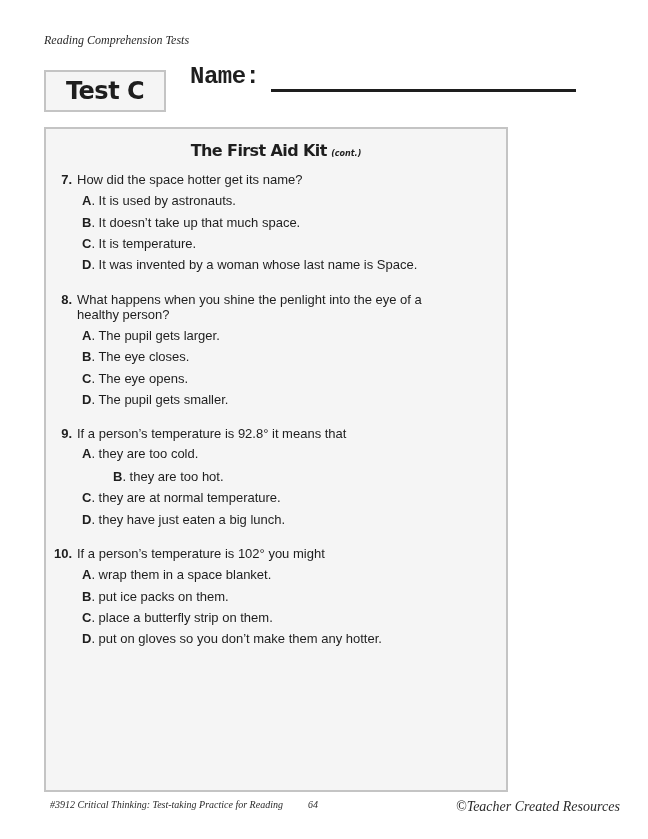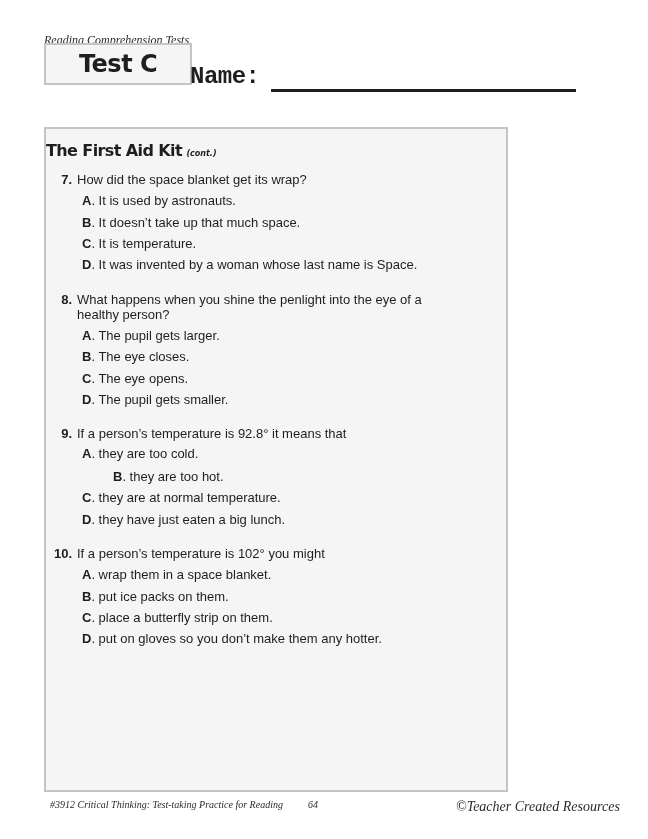--- a/index.html
+++ b/index.html
@@ -1,23 +1,23 @@
 <!DOCTYPE html>
 <html><head>
 <meta charset="utf-8">
 <style>
   html, body { margin: 0; padding: 0; background: #ffffff; }
   body { width: 648px; height: 839px; position: relative; overflow: hidden; font-family: "Liberation Sans", sans-serif; color: #1e1e1e; }
   .header-label { position: absolute; left: 44px; top: 33px; font-family: "Liberation Serif", serif; font-style: italic; font-size: 12px; color: #2a2a2a; }
-  .test-box { position: absolute; left: 44px; top: 43px; width: 148px; height: 42px; background: #f5f5f5; border: 2px solid #c4c4c4; box-sizing: border-box; display: flex; align-items: center; justify-content: center; }
+  .test-box { position: absolute; left: 44px; top: 70px; width: 122px; height: 42px; background: #f5f5f5; border: 2px solid #c4c4c4; box-sizing: border-box; display: flex; align-items: center; justify-content: center; }
   .test-box span { font-family: "DejaVu Sans", sans-serif; font-weight: bold; font-size: 24px; letter-spacing: -0.5px; color: #1e1e1e; }
   .name-label { position: absolute; left: 190px; top: 63px; font-family: Liberation Mono, monospace; font-weight: bold; font-size: 24px; color: #1e1e1e; letter-spacing: -0.5px; }
   .name-line { position: absolute; left: 271px; top: 89px; width: 305px; height: 3px; background: #1e1e1e; }
   .main-box { position: absolute; left: 44px; top: 127px; width: 464px; height: 665px; background: #f5f5f5; border: 2px solid #c4c4c4; box-sizing: border-box; }
-  .box-title { position: absolute; left: 0; right: 0; top: 12px; text-align: left; }
+  .box-title { position: absolute; left: 0; right: 0; top: 12px; text-align: center; }
   .box-title .t { font-family: "DejaVu Sans", sans-serif; font-weight: bold; font-size: 16px; letter-spacing: -0.6px; color: #1e1e1e; }
   .box-title .c { font-family: "DejaVu Sans", sans-serif; font-weight: bold; font-style: italic; font-size: 8px; color: #1e1e1e; }
   .q { position: absolute; left: 0; width: 440px; font-size: 13px; line-height: 15px; }
   .q .num { position: absolute; font-weight: bold; text-align: right; width: 26px; left: 0; }
   .q .stem { position: absolute; left: 31px; width: 360px; }
   .opt { position: absolute; left: 36px; font-size: 13px; line-height: 15px; white-space: nowrap; }
   .opt b { font-weight: bold; }
   .footer-left { position: absolute; left: 44px; top: 799px; font-family: "Liberation Serif", serif; font-style: italic; font-size: 10px; color: #2a2a2a; margin-left: 6px; }
   .footer-page { position: absolute; left: 308px; top: 799px; font-family: "Liberation Serif", serif; font-style: italic; font-size: 10px; color: #2a2a2a; }
   .footer-right { position: absolute; left: 456px; top: 799px; font-family: "Liberation Serif", serif; font-style: italic; font-size: 14px; color: #2a2a2a; }
@@ -34,21 +34,21 @@
 <div class="name-line"></div>
 
 <div class="main-box">
   <div class="box-title">
     <span class="t">The First Aid Kit</span>
     <span class="c">(cont.)</span>
   </div>
 
   <div class="q" style="top:43px;">
     <span class="num">7.</span>
-    <span class="stem">How did the space blanket get its wrap?</span>
+    <span class="stem">How did the space hotter get its name?</span>
   </div>
   <div class="opt" style="top:64px;"><b>A</b><span>. It is used by astronauts.</span></div>
   <div class="opt" style="top:86px;"><b>B</b><span>. It doesn’t take up that much space.</span></div>
   <div class="opt" style="top:107px;"><b>C</b><span>. It is temperature.</span></div>
   <div class="opt" style="top:128px;"><b>D</b><span>. It was invented by a woman whose last name is Space.</span></div>
 
   <div class="q" style="top:163px;">
     <span class="num">8.</span>
     <span class="stem">What happens when you shine the penlight into the eye of a healthy person?</span>
   </div>

